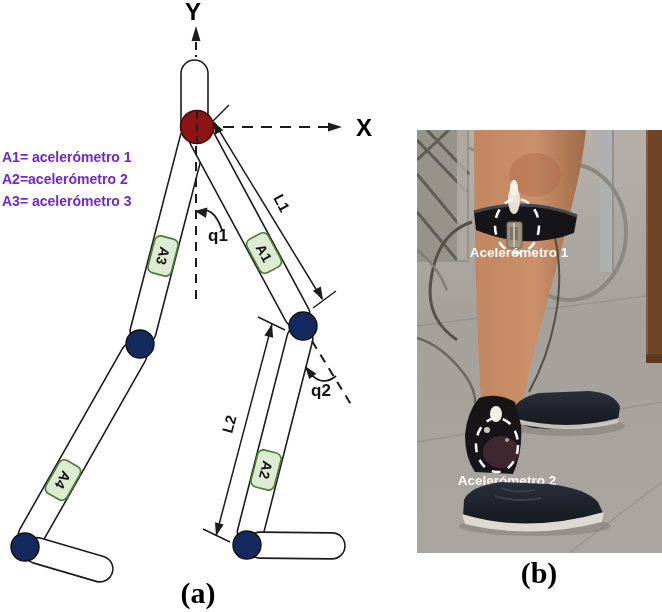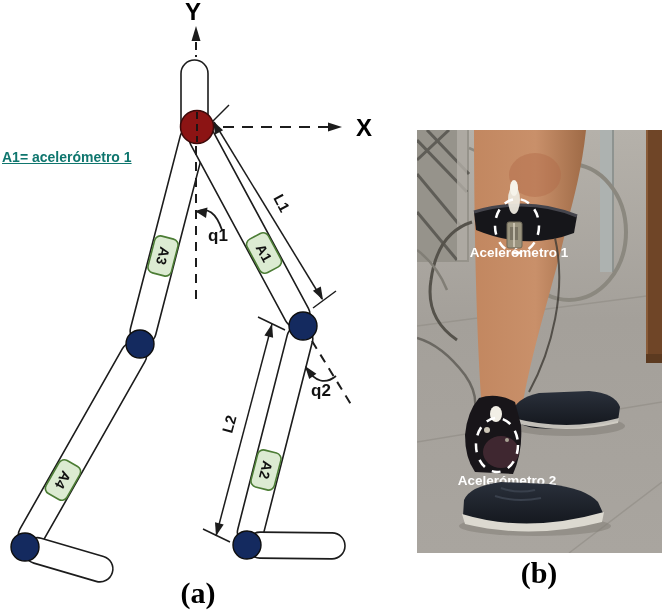--- a/index.html
+++ b/index.html
@@ -5,21 +5,21 @@
   html,body{margin:0;padding:0;background:#ffffff;}
   .canvas{
     position:relative;width:662px;height:612px;background:#ffffff;overflow:hidden;
     font-family:"Liberation Sans",sans-serif;
   }
   svg text{font-family:"Liberation Sans",sans-serif;}
   .diagram{position:absolute;left:0;top:0;}
   .photo{position:absolute;left:417px;top:130px;}
   .legend{
     position:absolute;left:2px;top:146px;width:160px;
-    font-size:14px;font-weight:bold;color:#0f766e;line-height:22px;white-space:nowrap;text-decoration:underline;
+    font-size:14px;font-weight:bold;color:#6d28d9;line-height:22px;white-space:nowrap;
   }
   .caption{
     position:absolute;font-family:"Liberation Serif","DejaVu Serif",serif;
     font-weight:bold;font-size:30px;color:#000;text-align:center;width:100px;
   }
   .caption-a{left:148px;top:576px;}
   .caption-b{left:489px;top:556px;}
 </style>
 </head>
 <body>
@@ -94,20 +94,22 @@
     <text x="193" y="20" text-anchor="middle" font-size="24" font-weight="bold" fill="#000">Y</text>
     <text x="364" y="136" text-anchor="middle" font-size="24" font-weight="bold" fill="#000">X</text>
     <text x="218" y="241" text-anchor="middle" font-size="17" font-weight="bold" fill="#111">q1</text>
     <text x="321" y="396" text-anchor="middle" font-size="17" font-weight="bold" fill="#111">q2</text>
     <text transform="translate(282,203) rotate(62)" text-anchor="middle" dominant-baseline="central" font-size="15" font-weight="bold" fill="#111">L1</text>
     <text transform="translate(229,424) rotate(-75)" text-anchor="middle" dominant-baseline="central" font-size="15" font-weight="bold" fill="#111">L2</text>
   </svg>
 
   <div class="legend">
     <div>A1= acelerómetro 1</div>
+    <div>A2=acelerómetro 2</div>
+    <div>A3= acelerómetro 3</div>
   </div>
 
   <svg class="photo" width="245" height="423" viewBox="0 0 245 423">
     <defs>
       <linearGradient id="gWall" x1="0" y1="0" x2="0" y2="1">
         <stop offset="0" stop-color="#b5b1aa"></stop>
         <stop offset="0.45" stop-color="#a4a09a"></stop>
         <stop offset="1" stop-color="#a9a59f"></stop>
       </linearGradient>
       <linearGradient id="gSkin" x1="0" y1="0" x2="1" y2="0">

